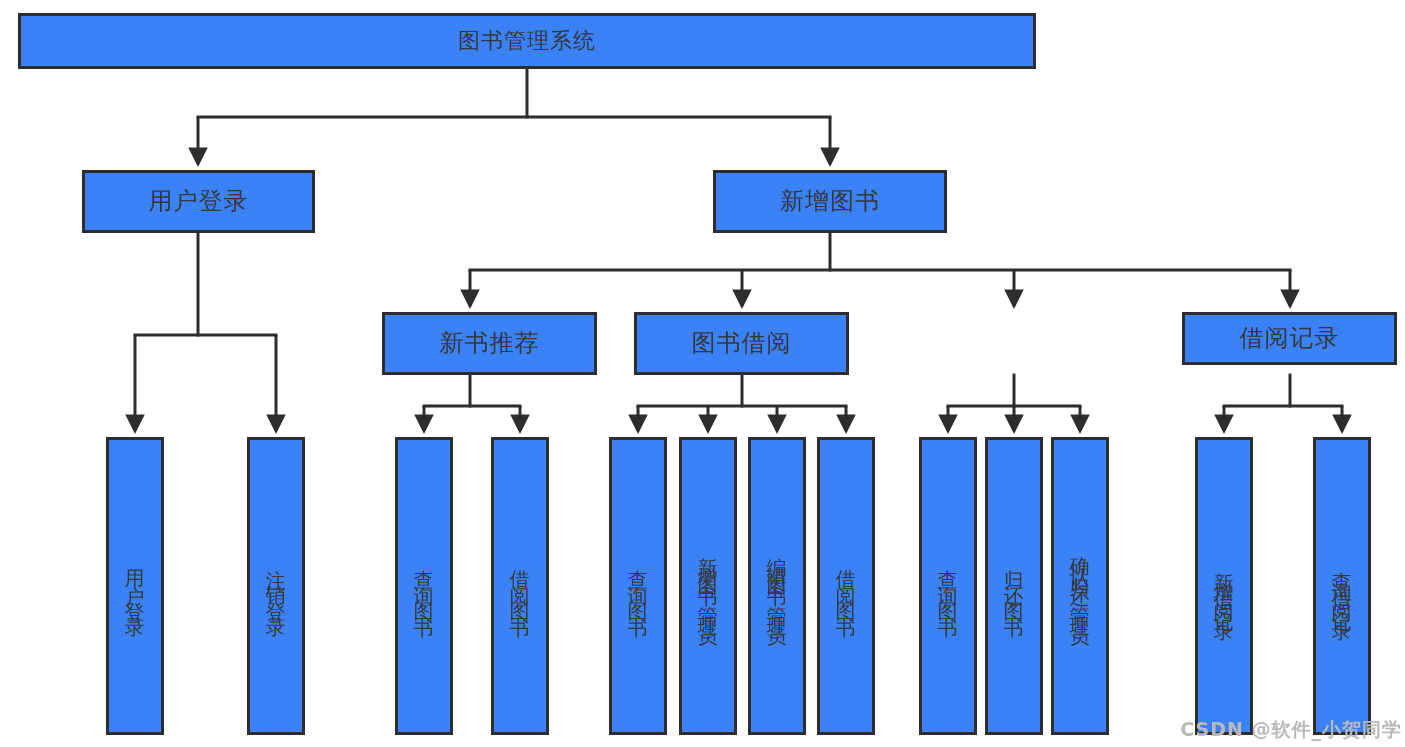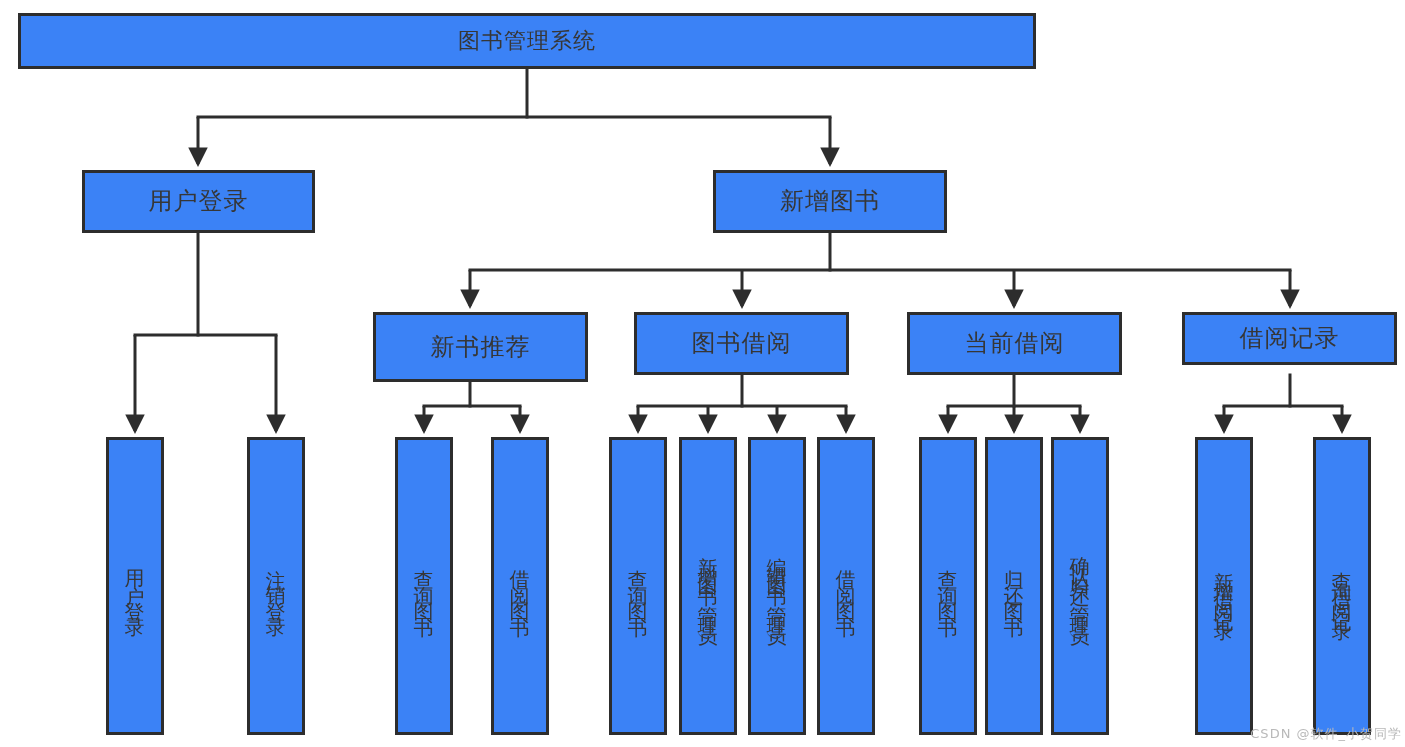--- a/index.html
+++ b/index.html
@@ -33,23 +33,24 @@
     line-height:1;
     letter-spacing:10px;
     white-space:normal;
   }
   .v-short{letter-spacing:16px;}
   .watermark{
     position:absolute;
     right:3px;
     bottom:4px;
     z-index:10;
-    font-size:13px;
+    font-size:19px;
     color:#b9b9b9;
     letter-spacing:1px;
+    font-weight:bold;
   }
 </style>
 </head>
 <body>
 
 <div id="stage">
 
   <svg id="connectors" width="1405" height="747" viewBox="0 0 1405 747">
     <defs>
       <marker id="arrow" viewBox="0 0 10 10" refX="8.5" refY="5" markerWidth="6.5" markerHeight="6.5" orient="auto-start-reverse">
@@ -98,23 +99,22 @@
       <path d="M1224 406 V431" marker-end="url(#arrow)"></path>
       <path d="M1342 406 V431" marker-end="url(#arrow)"></path>
     </g>
   </svg>
 
   <div class="box root" style="left:18px;top:13px;width:1018px;height:56px">图书管理系统</div>
 
   <div class="box h" style="left:82px;top:170px;width:233px;height:63px">用户登录</div>
   <div class="box h" style="left:713px;top:170px;width:234px;height:63px">新增图书</div>
 
-  <div class="box h" style="left:373px;top:312px;width:215px;height:70px">新书推荐</div>
+  <div class="box h" style="left:382px;top:312px;width:215px;height:63px">新书推荐</div>
   <div class="box h" style="left:634px;top:312px;width:215px;height:63px">图书借阅</div>
-  <div class="box h" style="left:907px;top:312px;width:215px;height:63px">当前借阅</div>
   <div class="box h" style="left:1182px;top:312px;width:215px;height:53px">借阅记录</div>
 
   <div class="box v v-short" style="left:106px;top:437px;width:58px;height:298px">用户登录</div>
   <div class="box v v-short" style="left:247px;top:437px;width:58px;height:298px">注销登录</div>
 
   <div class="box v v-short" style="left:395px;top:437px;width:58px;height:298px">查询图书</div>
   <div class="box v v-short" style="left:491px;top:437px;width:58px;height:298px">借阅图书</div>
 
   <div class="box v v-short" style="left:609px;top:437px;width:58px;height:298px">查询图书</div>
   <div class="box v" style="left:679px;top:437px;width:58px;height:298px">新增图书（管理员）</div>

